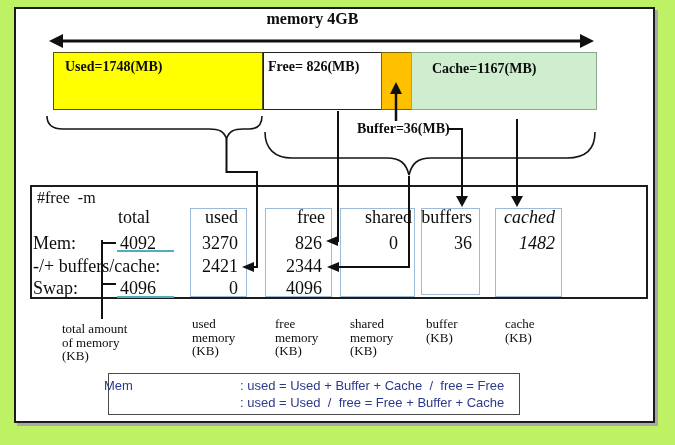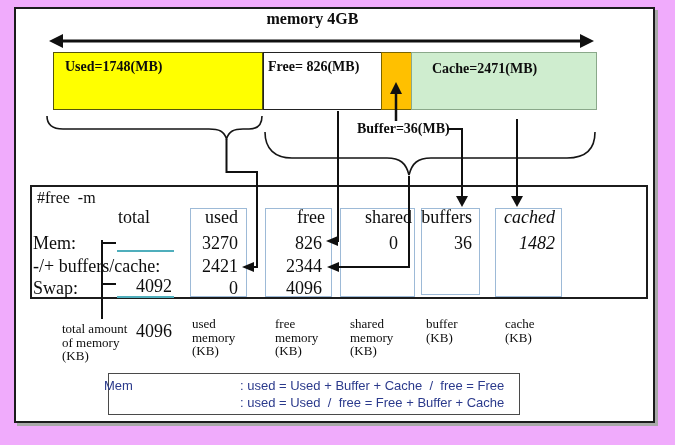--- a/index.html
+++ b/index.html
@@ -1,16 +1,16 @@
 <!DOCTYPE html>
 <html><head>
 <meta charset="utf-8">
 <style>
   html,body{margin:0;padding:0;background:#ffffff;}
-  .screen{position:relative;width:675px;height:445px;background:#f0abfc;overflow:hidden;
+  .screen{position:relative;width:675px;height:445px;background:#bef264;overflow:hidden;
           font-family:"Liberation Serif","DejaVu Serif",serif;color:#0d0d0d;}
   .abs{position:absolute;}
   .frame{left:14px;top:7px;width:637px;height:412px;border:2px solid #1c1c1c;
          box-shadow:3px 3px 0 #a9a9a9;background:#fff;}
   .title{left:235px;top:10px;width:155px;text-align:center;font-weight:bold;font-size:16px;}
   
   .seg{top:52px;height:58px;box-sizing:border-box;}
   .seg-used{left:53px;width:210px;background:#ffff00;border:1px solid #55550a;}
   .seg-free{left:263px;width:119px;background:#ffffff;border:1px solid #222;}
   .seg-buffer{left:381px;width:31px;background:#ffc000;border:1px solid #7a6400;}
@@ -26,21 +26,21 @@
   .colbox{top:208px;height:89px;border:1px solid #9dbad7;box-sizing:border-box;}
   .cb-used{left:190px;width:57px;}
   .cb-free{left:265px;width:67px;}
   .cb-shared{left:340px;width:75px;}
   .cb-buffers{left:421px;width:59px;height:87px;}
   .cb-cached{left:495px;width:67px;}
   .cell{font-size:18px;line-height:1.05;text-align:right;white-space:nowrap;}
   .rowlabel{font-size:18px;line-height:1.05;white-space:nowrap;}
   .hd{top:208px;}
   .r1{top:234px;} .r2{top:257px;} .r3{top:279px;}
-  .h-total{left:98px;width:52px;} .v-total{left:112px;width:60px;margin-top:43px;}
+  .h-total{left:98px;width:52px;} .v-total{left:96px;width:60px;}
   .c-used{left:190px;width:48px;}
   .h-free{left:265px;width:60px;} .v-free{left:263px;width:59px;}
   .h-shared{left:340px;width:72px;} .v-shared{left:340px;width:58px;}
   .c-buffers{left:421px;width:51px;}
   .c-cached{left:495px;width:60px;font-style:italic;}
   .rl{left:33px;}
   .underline{left:117px;width:57px;height:2px;background:#4faebc;}
   .u1{top:250px;} .u2{top:296px;}
   
   .fn{font-size:13px;line-height:13.5px;white-space:pre-line;}
@@ -65,21 +65,21 @@
   <div class="abs frame"></div>
 
   <div class="abs title">memory 4GB</div>
 
   <div class="abs seg seg-used"></div>
   <div class="abs seg seg-free"></div>
   <div class="abs seg seg-buffer"></div>
   <div class="abs seg seg-cache"></div>
   <div class="abs barlabel lbl-used">Used=1748(MB)</div>
   <div class="abs barlabel lbl-free">Free= 826(MB)</div>
-  <div class="abs barlabel lbl-cache">Cache=2471(MB)</div>
+  <div class="abs barlabel lbl-cache">Cache=1167(MB)</div>
   <div class="abs lbl-buffer">Buffer=36(MB)</div>
 
   <div class="abs tablebox"></div>
   <div class="abs cmd">#free  -m</div>
 
   <div class="abs colbox cb-used"></div>
   <div class="abs colbox cb-free"></div>
   <div class="abs colbox cb-shared"></div>
   <div class="abs colbox cb-buffers"></div>
   <div class="abs colbox cb-cached"></div>

